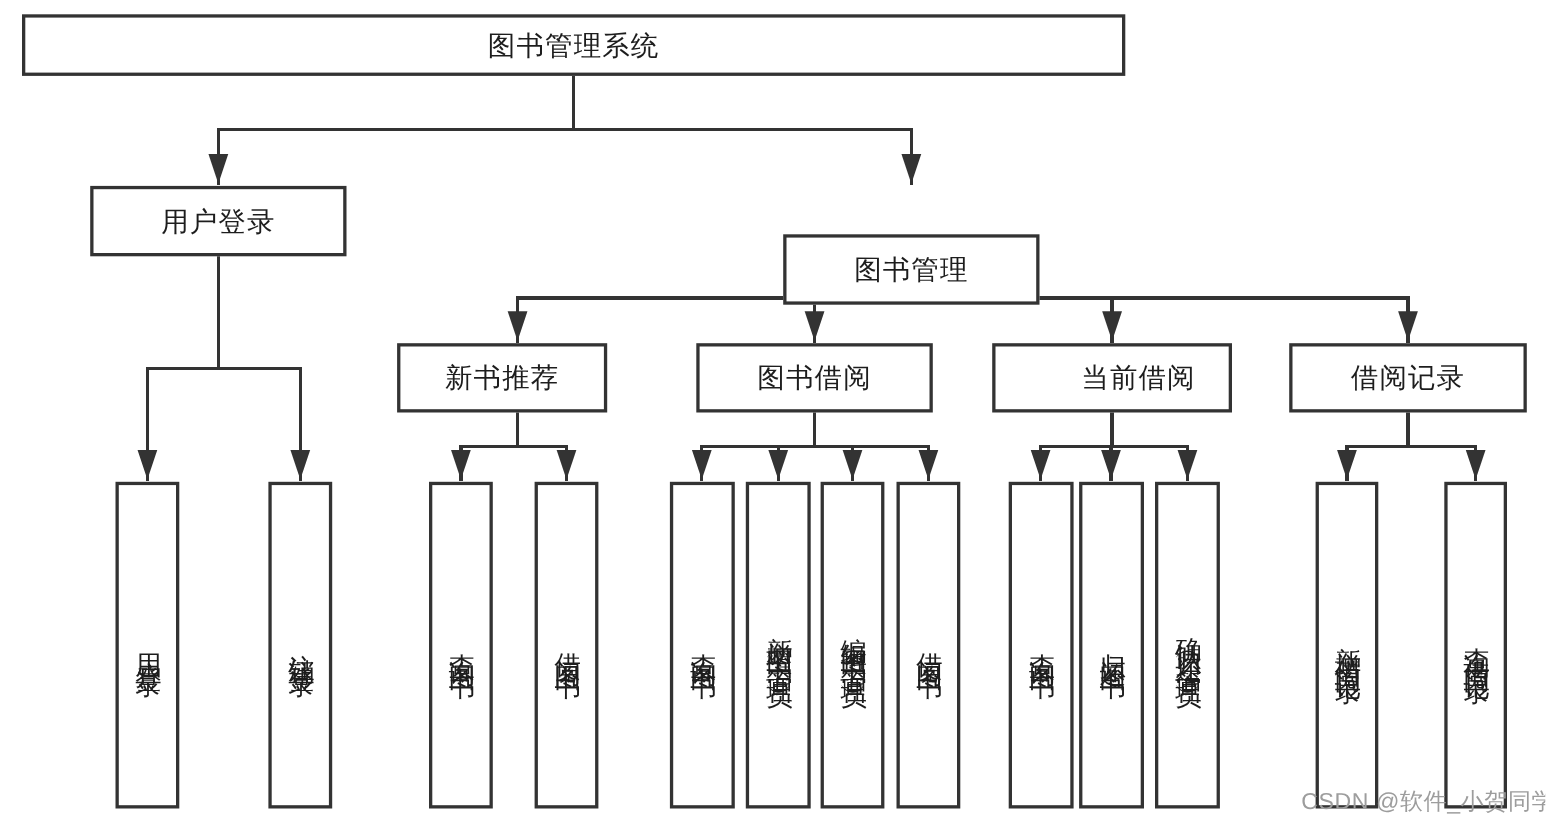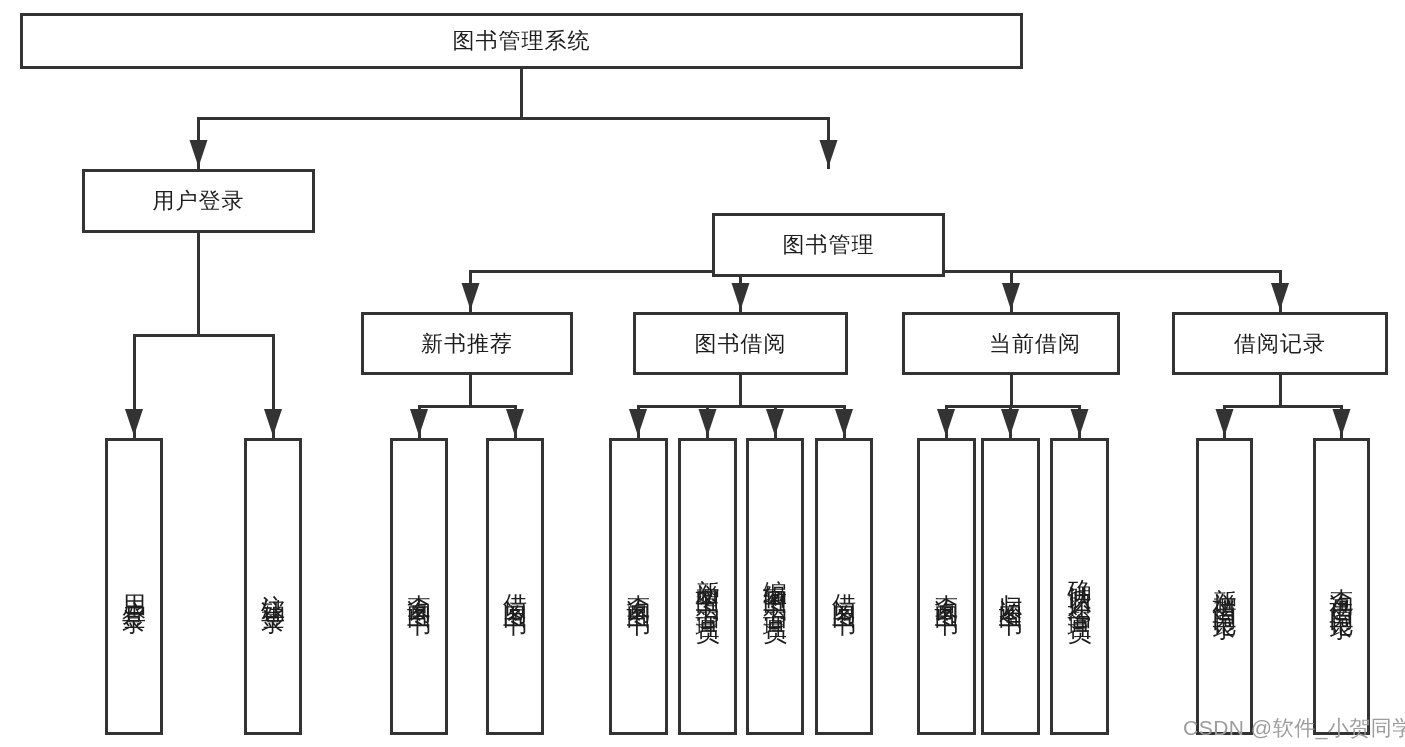--- a/index.html
+++ b/index.html
@@ -6,30 +6,30 @@
   .canvas{
     position:relative;width:1405px;height:747px;background:#ffffff;
     font-family:"Liberation Sans","DejaVu Sans",sans-serif;overflow:hidden;
   }
   .connectors{position:absolute;left:0;top:0;z-index:1;}
   .node{
     position:absolute;box-sizing:border-box;background:#ffffff;
     border:3px solid #333333;display:flex;align-items:center;justify-content:center;
     z-index:2;color:#1d1d1d;
   }
-  .hbox{font-size:22px;letter-spacing:1px;white-space:nowrap;}
+  .hbox{font-size:25px;letter-spacing:1px;white-space:nowrap;}
   .vbox{top:438px;width:58px;height:297px;font-size:24px;}
   .vtext{
     writing-mode:vertical-rl;text-orientation:mixed;
     letter-spacing:6px;line-height:1;
   }
   #root{left:20px;top:13px;width:1003px;height:56px;}
   #n-user{left:82px;top:169px;width:233px;height:64px;}
   #n-mgmt{left:712px;top:169px;width:233px;height:64px;margin-top:44px;}
-  #g-new{left:361px;top:312px;width:212px;height:63px;}
+  #g-new{left:361px;top:312px;width:191px;height:63px;}
   #g-borrow{left:633px;top:312px;width:215px;height:63px;}
   #g-current{left:902px;top:312px;width:218px;height:63px;padding-left:48px;}
   #g-records{left:1172px;top:312px;width:216px;height:63px;}
   #t1{left:105px;}
   #t2{left:244px;}
   #t3{left:390px;}
   #t4{left:486px;}
   #t5{left:609px;width:59px;}
   #t6{left:678px;width:59px;}
   #t7{left:746px;}

